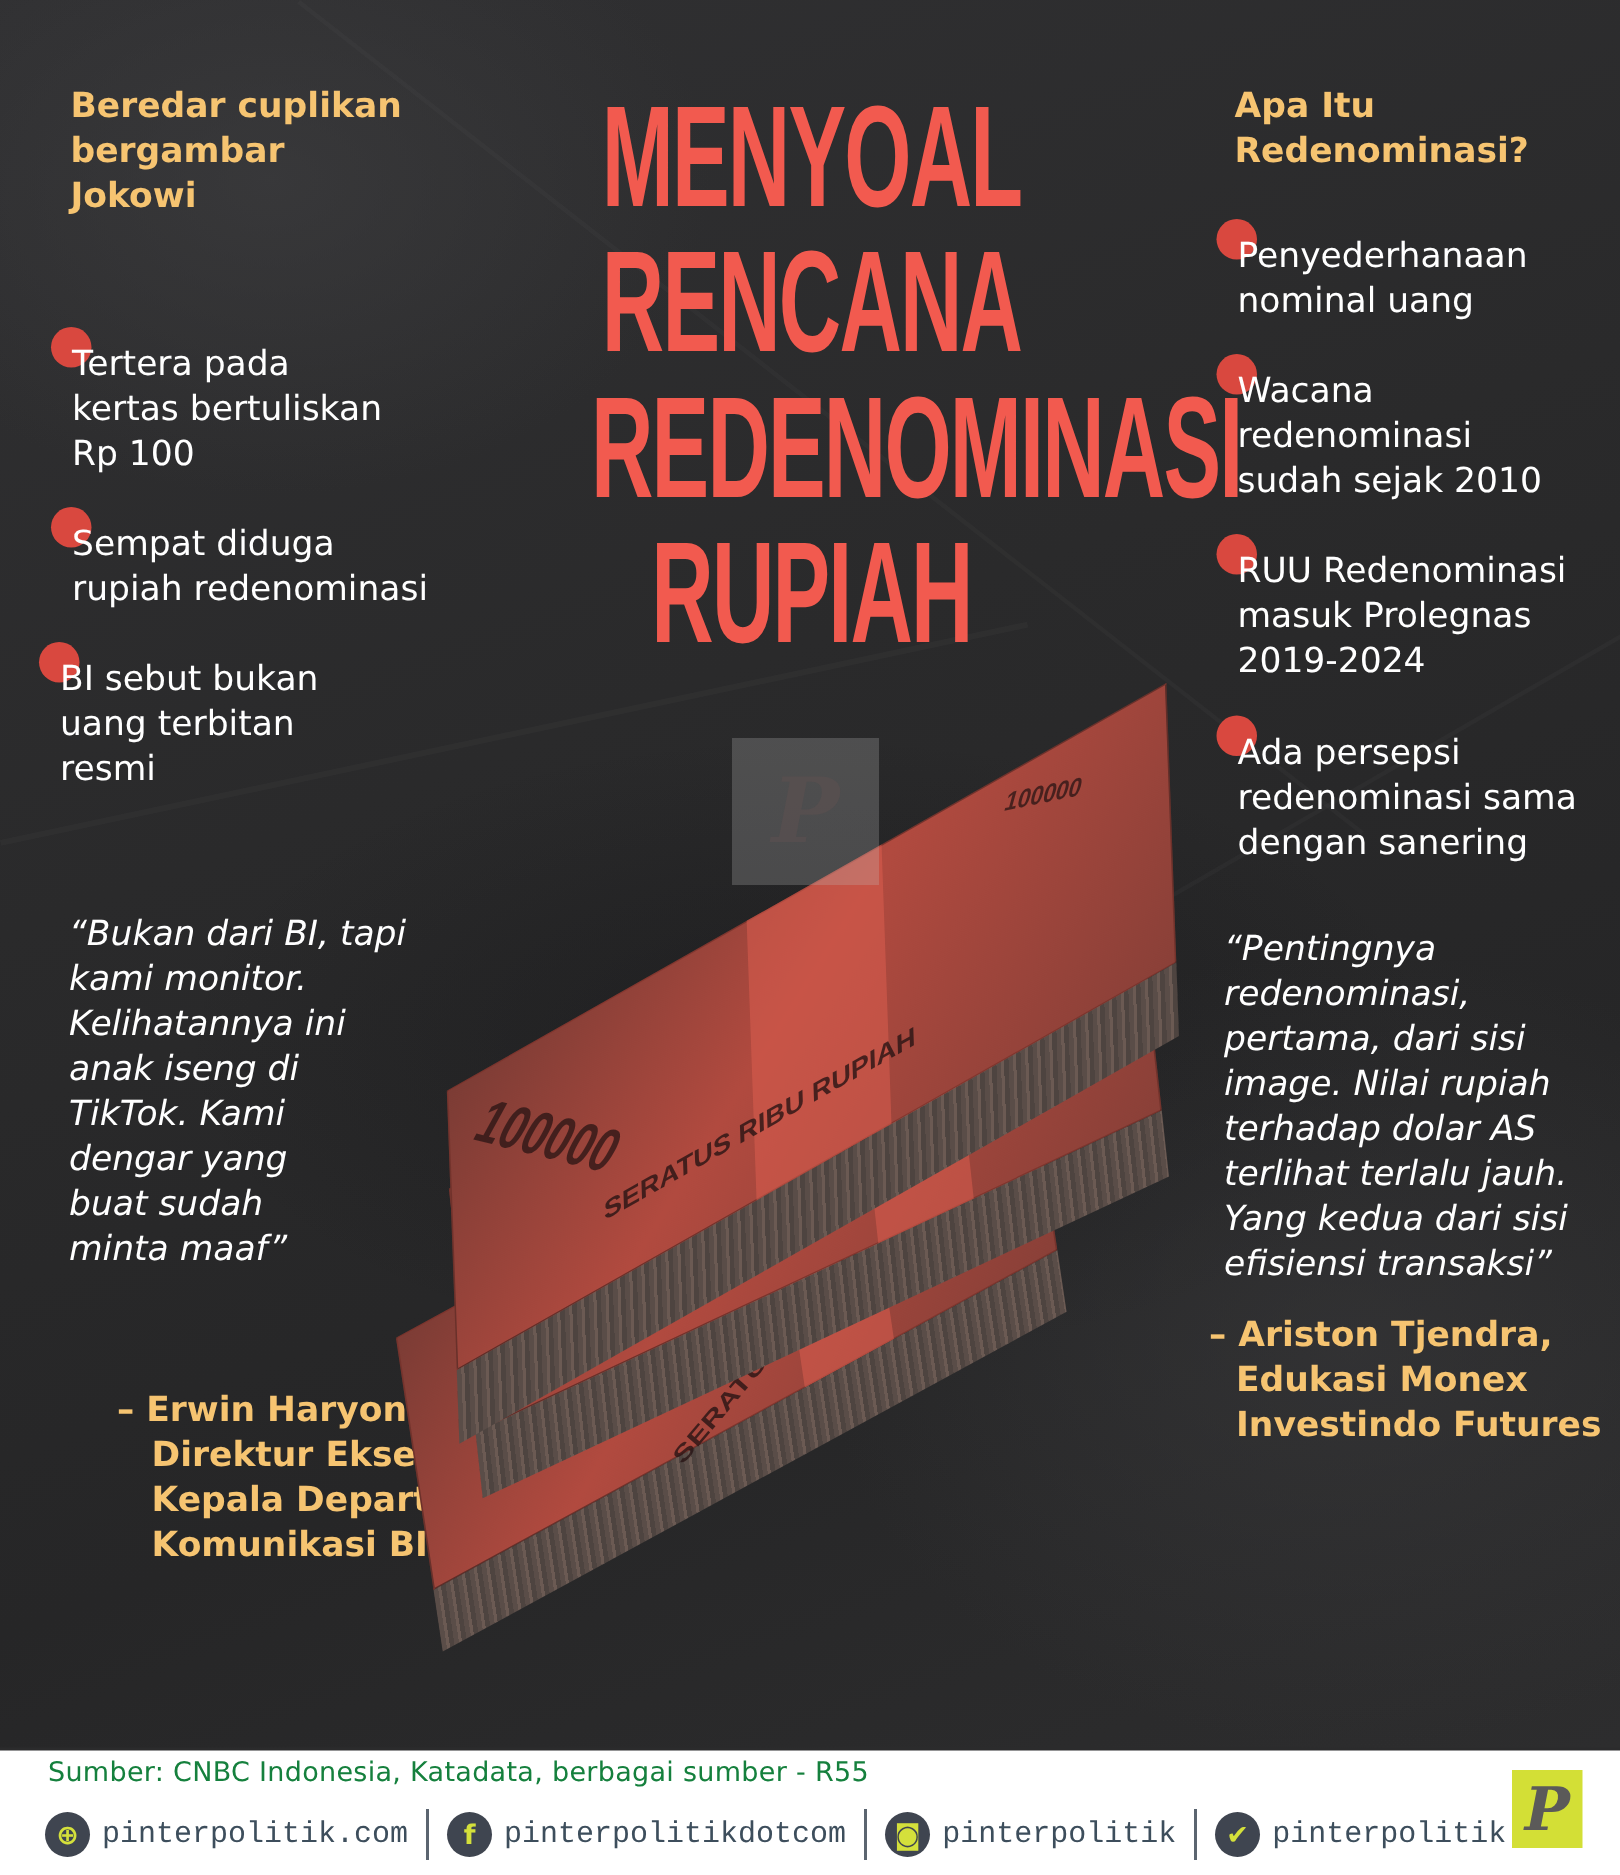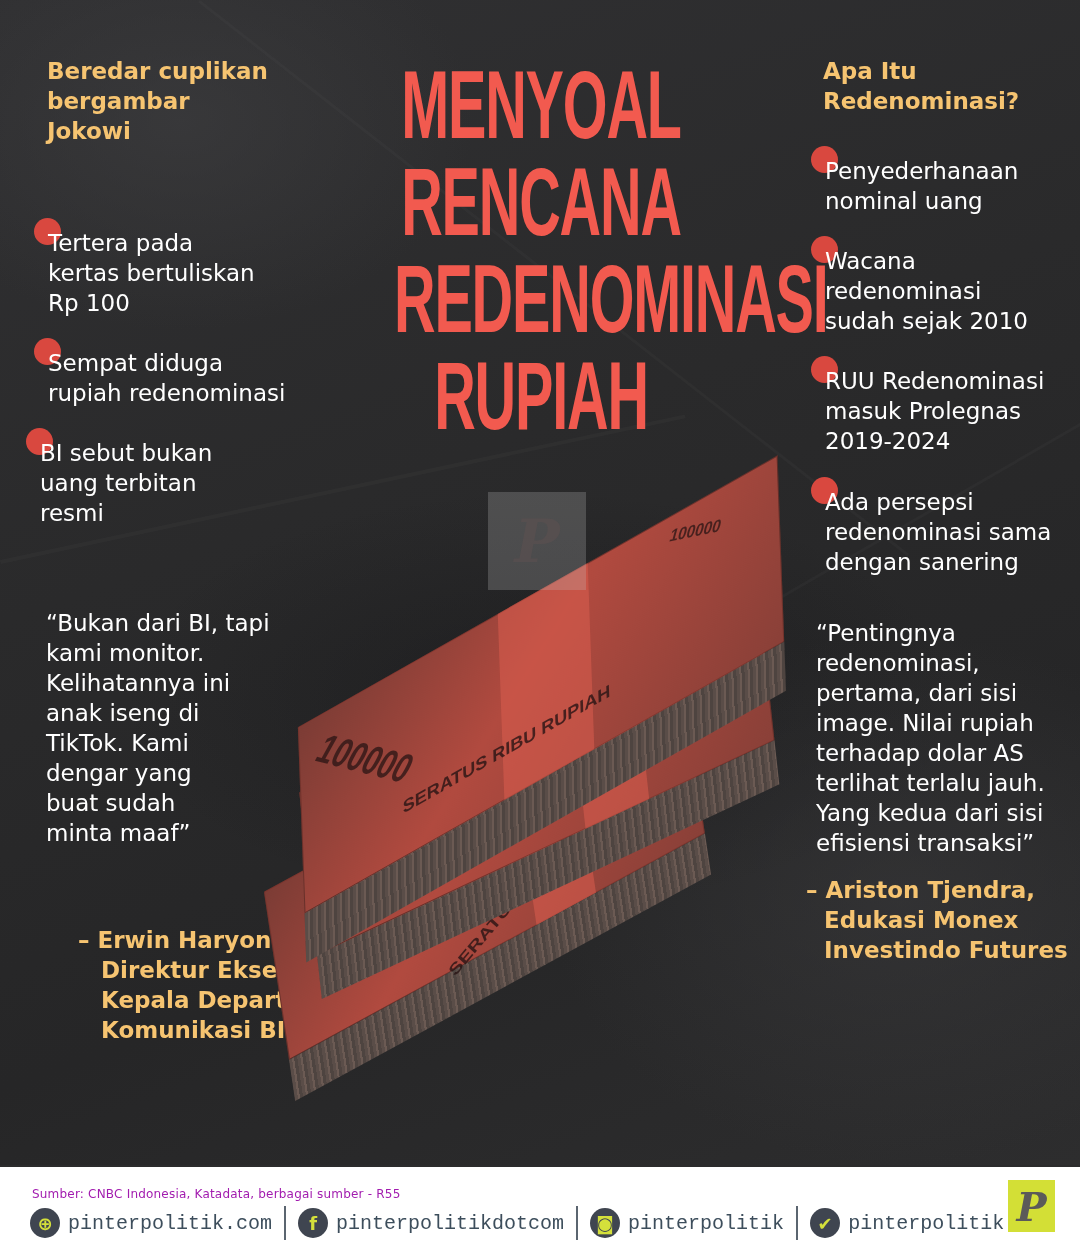--- a/index.html
+++ b/index.html
@@ -38,21 +38,21 @@
   .title {
     position: absolute; left: 296px; top: 56px; width: 490px; text-align: center;
     color: #f25a4f; font-family: "Liberation Sans", sans-serif; font-weight: bold;
     font-size: 96px; line-height: 97px; letter-spacing: -2px;
     transform: scaleX(0.60); transform-origin: center top;
   }
   .title .line { display: block; white-space: nowrap; }
   .title .line.wide { font-size: 96px; }
 
   .quote {
-    position: absolute; color: #ffffff; font-size: 23px; line-height: 30px;
+    position: absolute; color: #ffffff; font-style: italic; font-size: 23px; line-height: 30px;
     font-family: "DejaVu Sans", sans-serif; white-space: pre-line;
   }
   .attrib {
     position: absolute; color: #f6c471; font-weight: bold; font-size: 23px; line-height: 30px;
     font-family: "DejaVu Sans", sans-serif;
   }
   .attrib .row { display: block; white-space: nowrap; }
   .attrib .row.indent { padding-left: 18px; }
 
   
@@ -75,21 +75,21 @@
     background: rgba(190,190,190,0.25);
     display: flex; align-items: center; justify-content: center;
     color: rgba(90,80,80,0.65); font-family: "DejaVu Serif", serif; font-style: italic; font-weight: bold; font-size: 60px;
   }
 
   
   .footer {
     position: absolute; left: 0; top: 1167px; width: 1080px; height: 83px; background: #ffffff;
   }
   .source {
-    position: absolute; left: 32px; top: 20px; color: #a21caf; font-size: 12px;
+    position: absolute; left: 32px; top: 4px; color: #15803d; font-size: 18px;
     font-family: "DejaVu Sans", sans-serif; letter-spacing: 0.2px;
   }
   .socials { position: absolute; left: 30px; top: 40px; height: 32px; display: flex; align-items: center; }
   .social { display: flex; align-items: center; height: 32px; }
   .social .ic {
     width: 30px; height: 30px; border-radius: 50%; background: #3f4550; color: #d4e03b;
     display: flex; align-items: center; justify-content: center; font-weight: bold; font-size: 18px;
     font-family: "DejaVu Sans", sans-serif; margin-right: 8px;
   }
   .social .lbl { color: #3d4e5c; font-size: 20px; font-family: Liberation Mono, monospace; }

